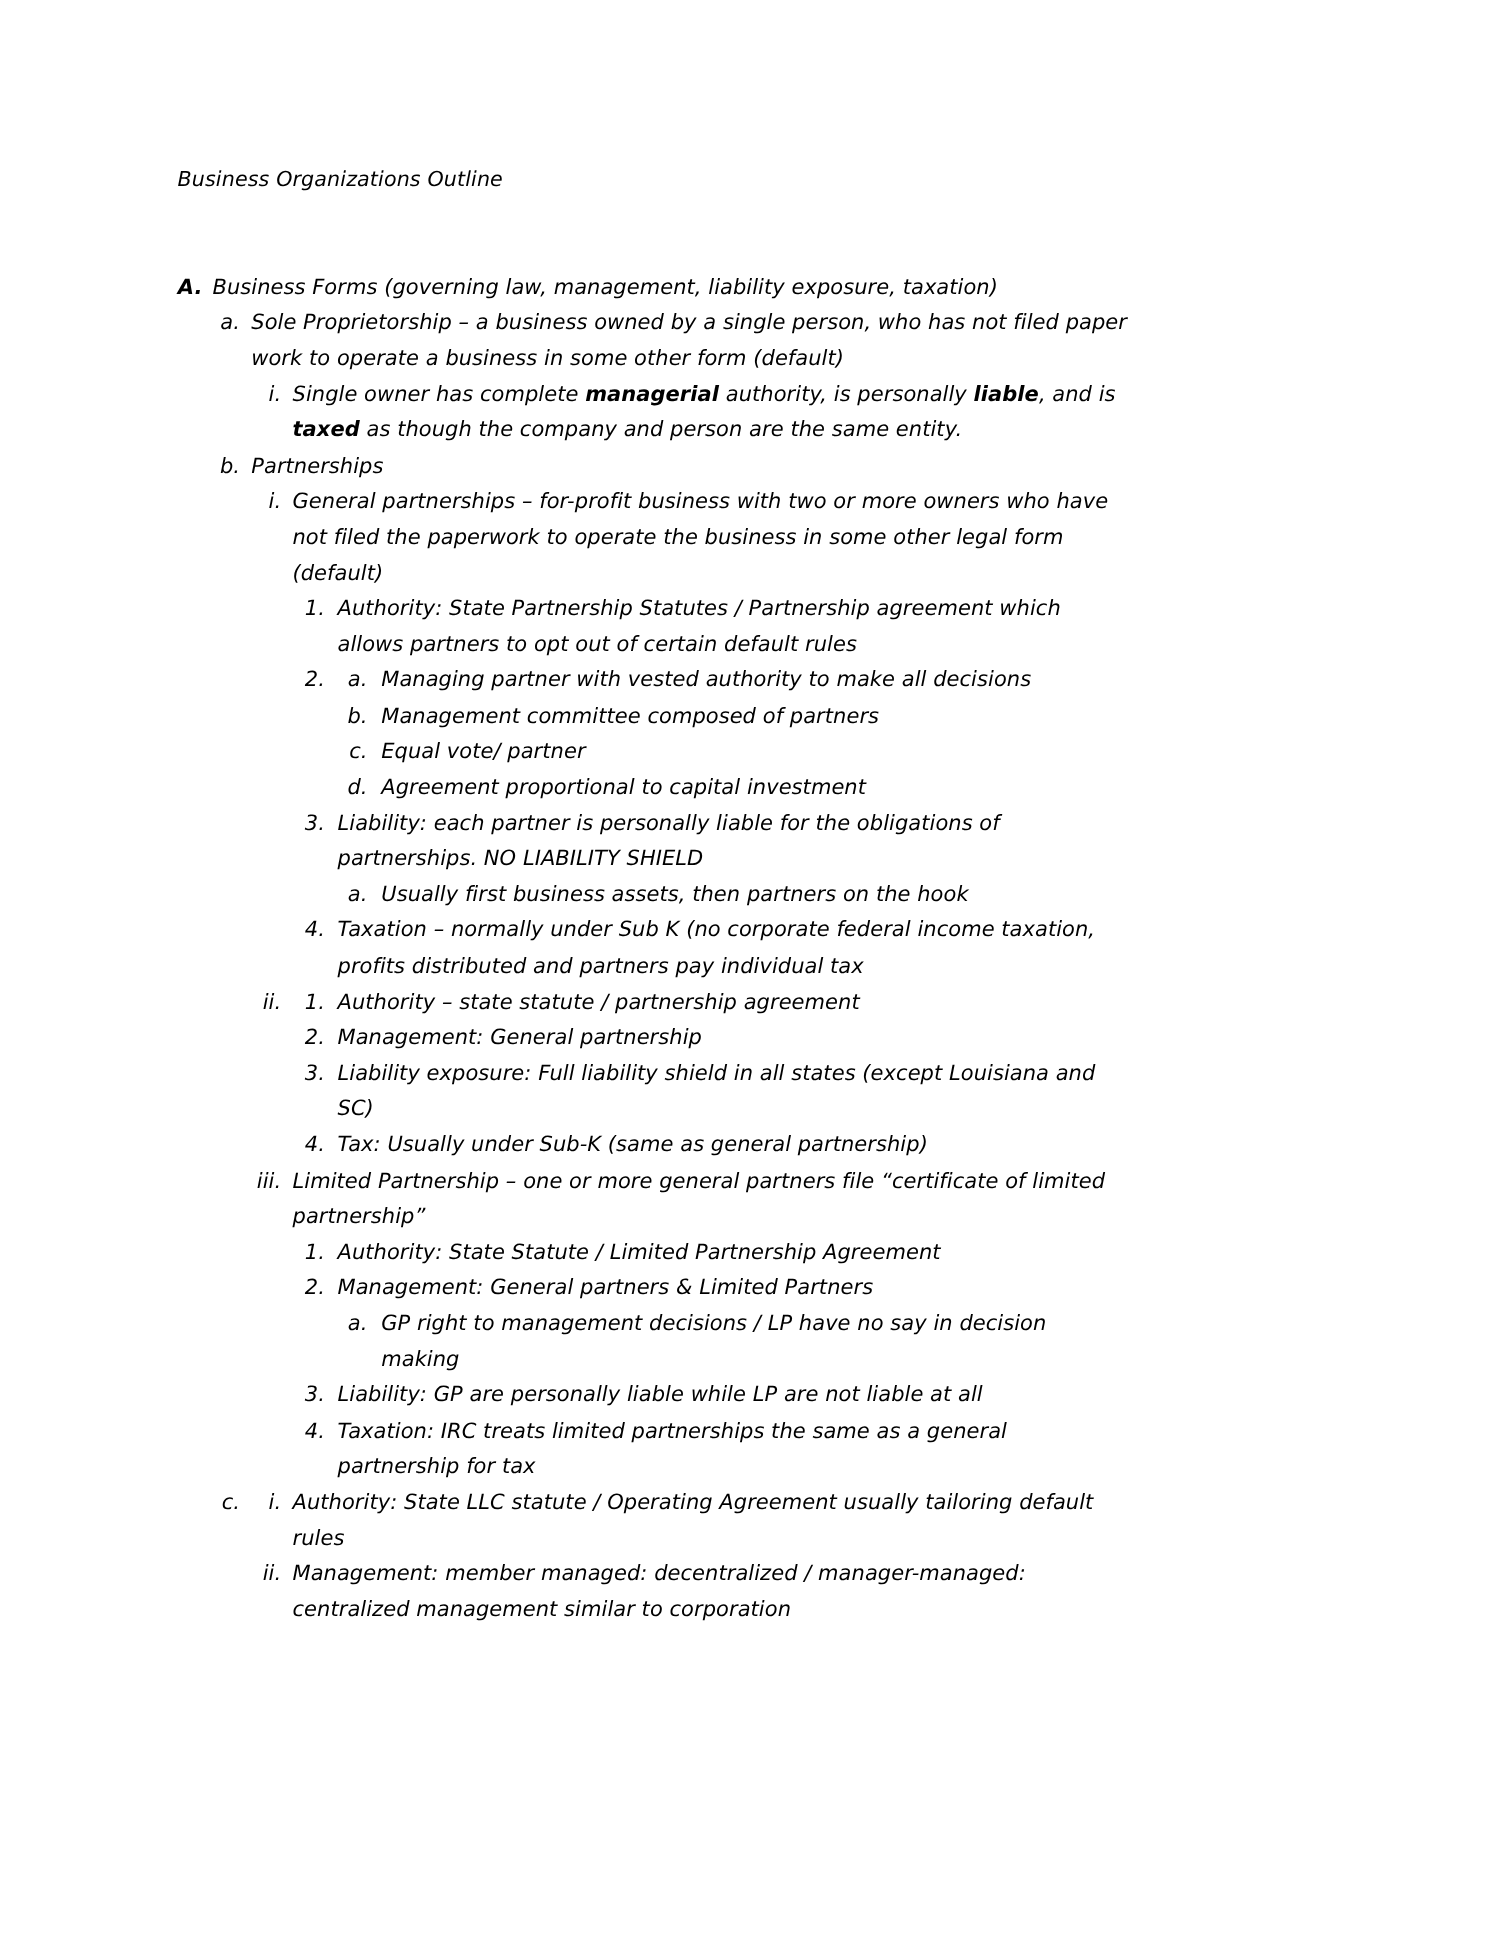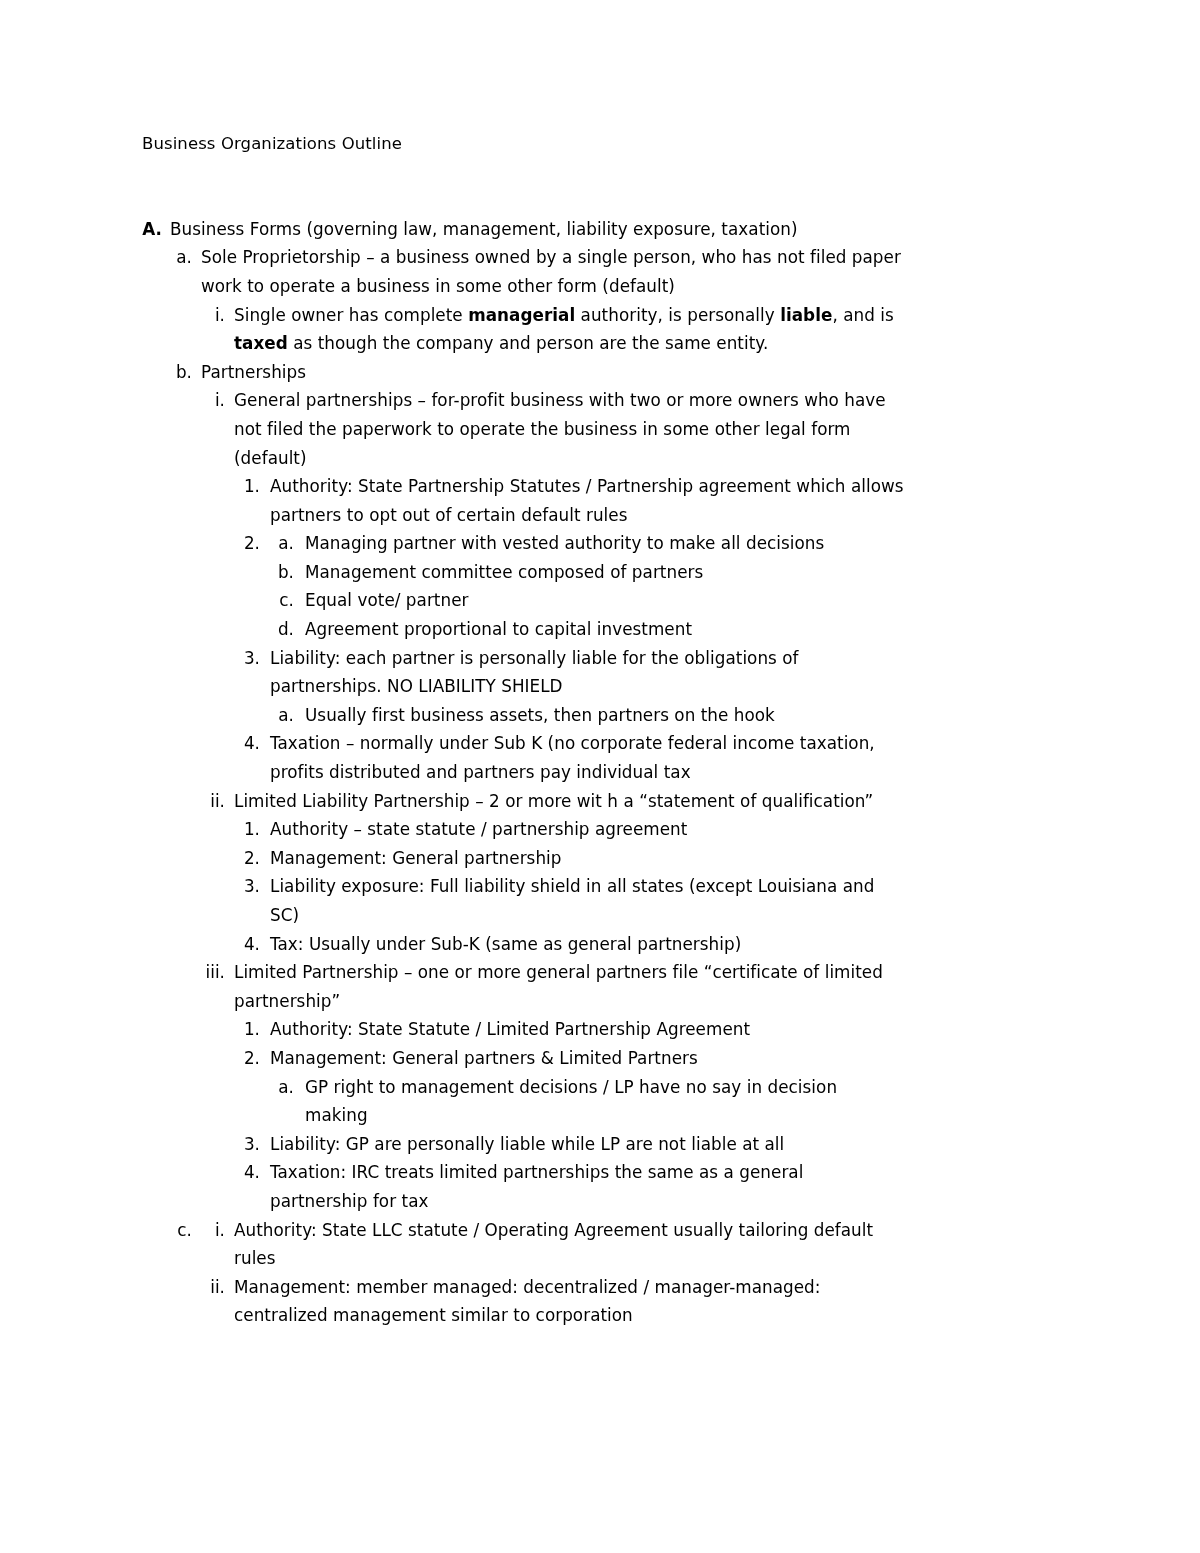--- a/index.html
+++ b/index.html
@@ -13,20 +13,21 @@
     font-family: "DejaVu Sans", sans-serif;
     color: #000000;
   }
   .page {
     position: relative;
     width: 964px;
     height: 1553px;
     box-sizing: border-box;
     padding: 132px 60px 0 142px;
     background: #ffffff;
+    font-style: italic;
   }
   .doc-title {
     font-size: 16.5px;
     line-height: 1.5;
     margin: 0 0 58px 0;
     letter-spacing: 0.1px;
   }
   ul.lvl {
     list-style: none;
     margin: 0;
@@ -149,21 +150,20 @@
                 </li>
                 <li class="item">
                   <span class="marker">4.</span>
                   <span class="body">Taxation – normally under Sub K (no corporate federal income taxation, profits distributed and partners pay individual tax</span>
                 </li>
               </ul>
             </li>
 
             <li class="item">
               <span class="marker">ii.</span>
-              <span class="body">Limited Liability Partnership – 2 or more wit h a “statement of qualification”</span>
 
               <ul class="lvl lvl-1">
                 <li class="item">
                   <span class="marker">1.</span>
                   <span class="body">Authority – state statute / partnership agreement</span>
                 </li>
                 <li class="item">
                   <span class="marker">2.</span>
                   <span class="body">Management: General partnership</span>
                 </li>

